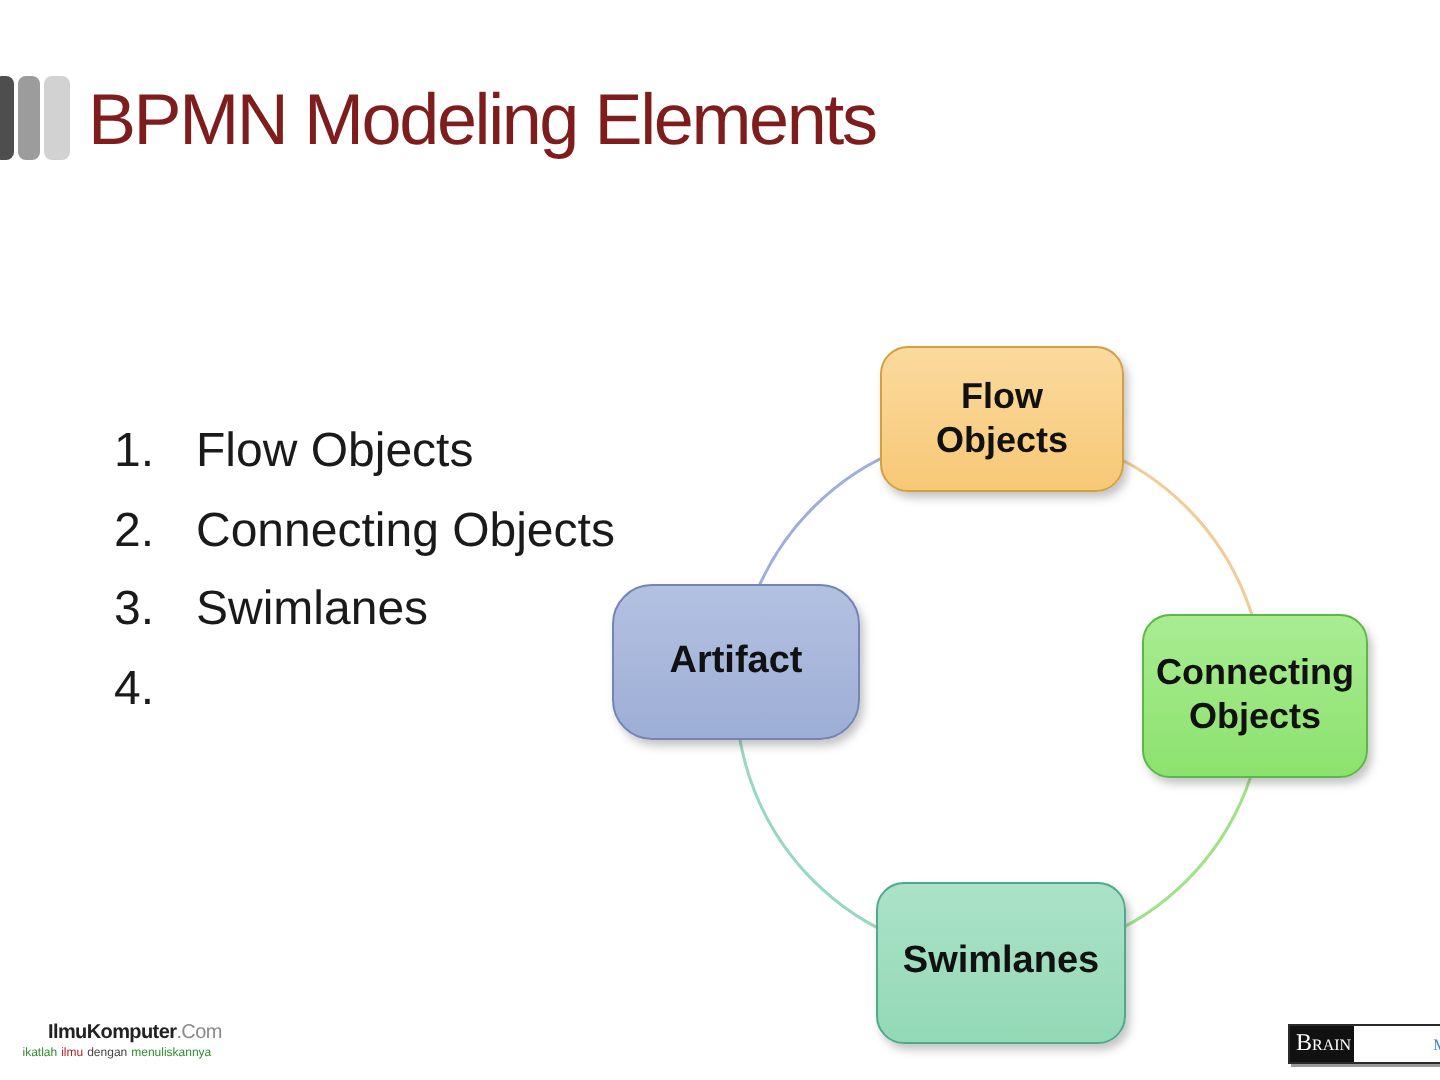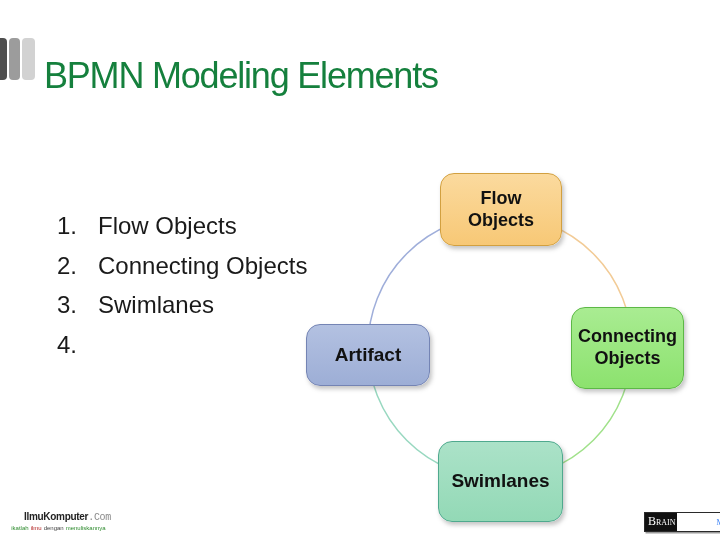--- a/index.html
+++ b/index.html
@@ -8,22 +8,22 @@
     position:relative; width:720px; height:540px; background:#ffffff;
     overflow:hidden; font-family:"Liberation Sans", sans-serif; color:#1a1a1a;
   }
 
   
   .title-bar { position:absolute; top:38px; height:42px; border-radius:4px; }
   .bar-1 { left:-3px; width:10px; background:#4e4e4e; }
   .bar-2 { left:9px;  width:11px; background:#9c9c9c; }
   .bar-3 { left:22px; width:13px; background:#d2d2d2; }
   .slide-title {
-    position:absolute; left:44px; top:55px; font-size:36px; font-weight:400;
-    letter-spacing:-1.2px; color:#15803d; white-space:nowrap;
+    position:absolute; left:44px; top:39px; font-size:36px; font-weight:400;
+    letter-spacing:-1.2px; color:#7f1d1d; white-space:nowrap;
   }
 
   
   .intro { position:absolute; left:57px; top:105px; font-size:24px; line-height:33px; }
   .intro .red { color:var(--red); }
 
   
   .num-list { position:absolute; left:57px; top:212px; }
   .num-row { display:flex; height:39.5px; align-items:flex-start; font-size:24px; }
   .num-row .num { width:41px; }
@@ -99,26 +99,26 @@
 
   <div class="node" style="left: 571px; top: 307px; width: 113px; height: 82px; --fill-top: #A9EC92; --fill-bottom: #8CE26E; --border-c: #5CB846;">
     <span class="node-label">Connecting
 Objects</span>
   </div>
 
   <div class="node" style="left: 438px; top: 441px; width: 125px; height: 81px; --fill-top: #ABE2C8; --fill-bottom: #93D9B6; --border-c: #4FA98E;">
     <span class="node-label big">Swimlanes</span>
   </div>
 
-  <div class="node" style="left: 306px; top: 324px; width: 124px; height: 62px; --fill-top: #B3C1E1; --fill-bottom: #9DAED6; --border-c: #7484B4;">
+  <div class="node" style="left: 306px; top: 292px; width: 124px; height: 78px; border-radius: 20px; --fill-top: #B3C1E1; --fill-bottom: #9DAED6; --border-c: #7484B4;">
     <span class="node-label big">Artifact</span>
   </div>
 
   <div class="ik-logo">
-    <div class="ik-name"><span style="color: rgb(34, 34, 34); padding-left: 16px;">IlmuKomputer</span><span class="ik-suffix" style="color: rgb(138, 138, 138); font-family: Liberation Mono, monospace;">.Com</span></div>
+    <div class="ik-name"><span style="color: rgb(34, 34, 34); padding-left: 16px;">IlmuKomputer</span><span class="ik-suffix" style="color: rgb(138, 138, 138);">.Com</span></div>
     <div class="ik-tagline">
       <span style="color: rgb(46, 139, 46);">ikatlah</span><span style="color: rgb(178, 34, 34);">ilmu</span><span style="color: rgb(68, 68, 68);">dengan</span><span style="color: rgb(46, 139, 46);">menuliskannya</span>
     </div>
   </div>
 
   <div class="bm-logo">
     <span class="bm-part1">Brain</span>
     <span class="bm-part2">matics</span>
   </div>
 

